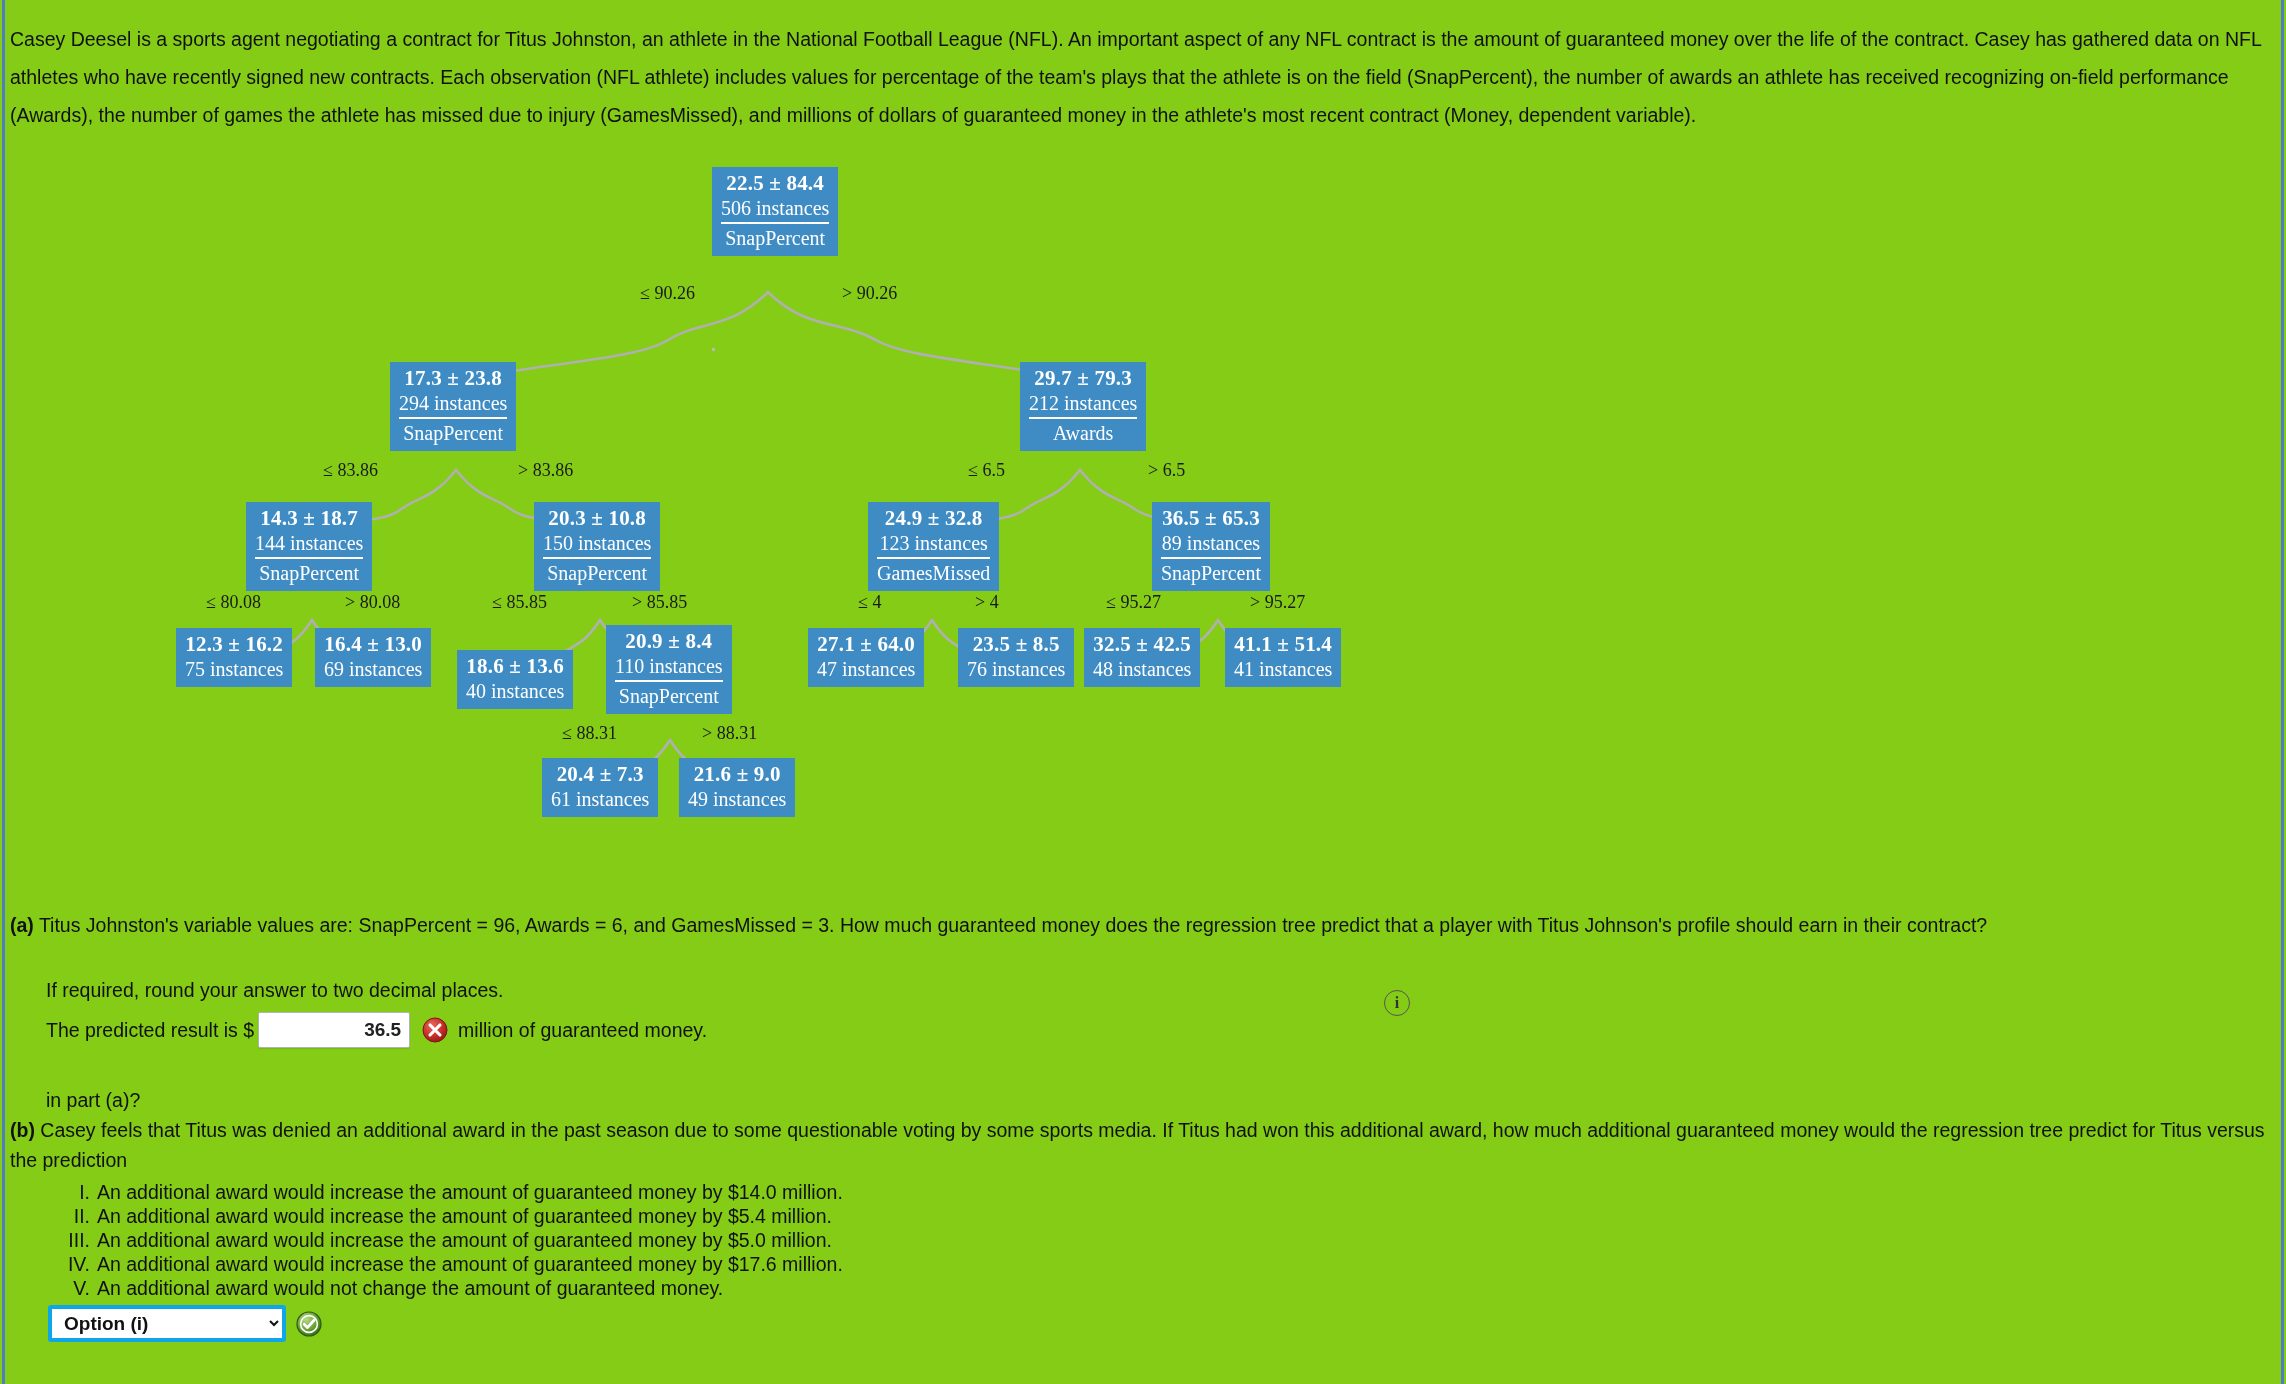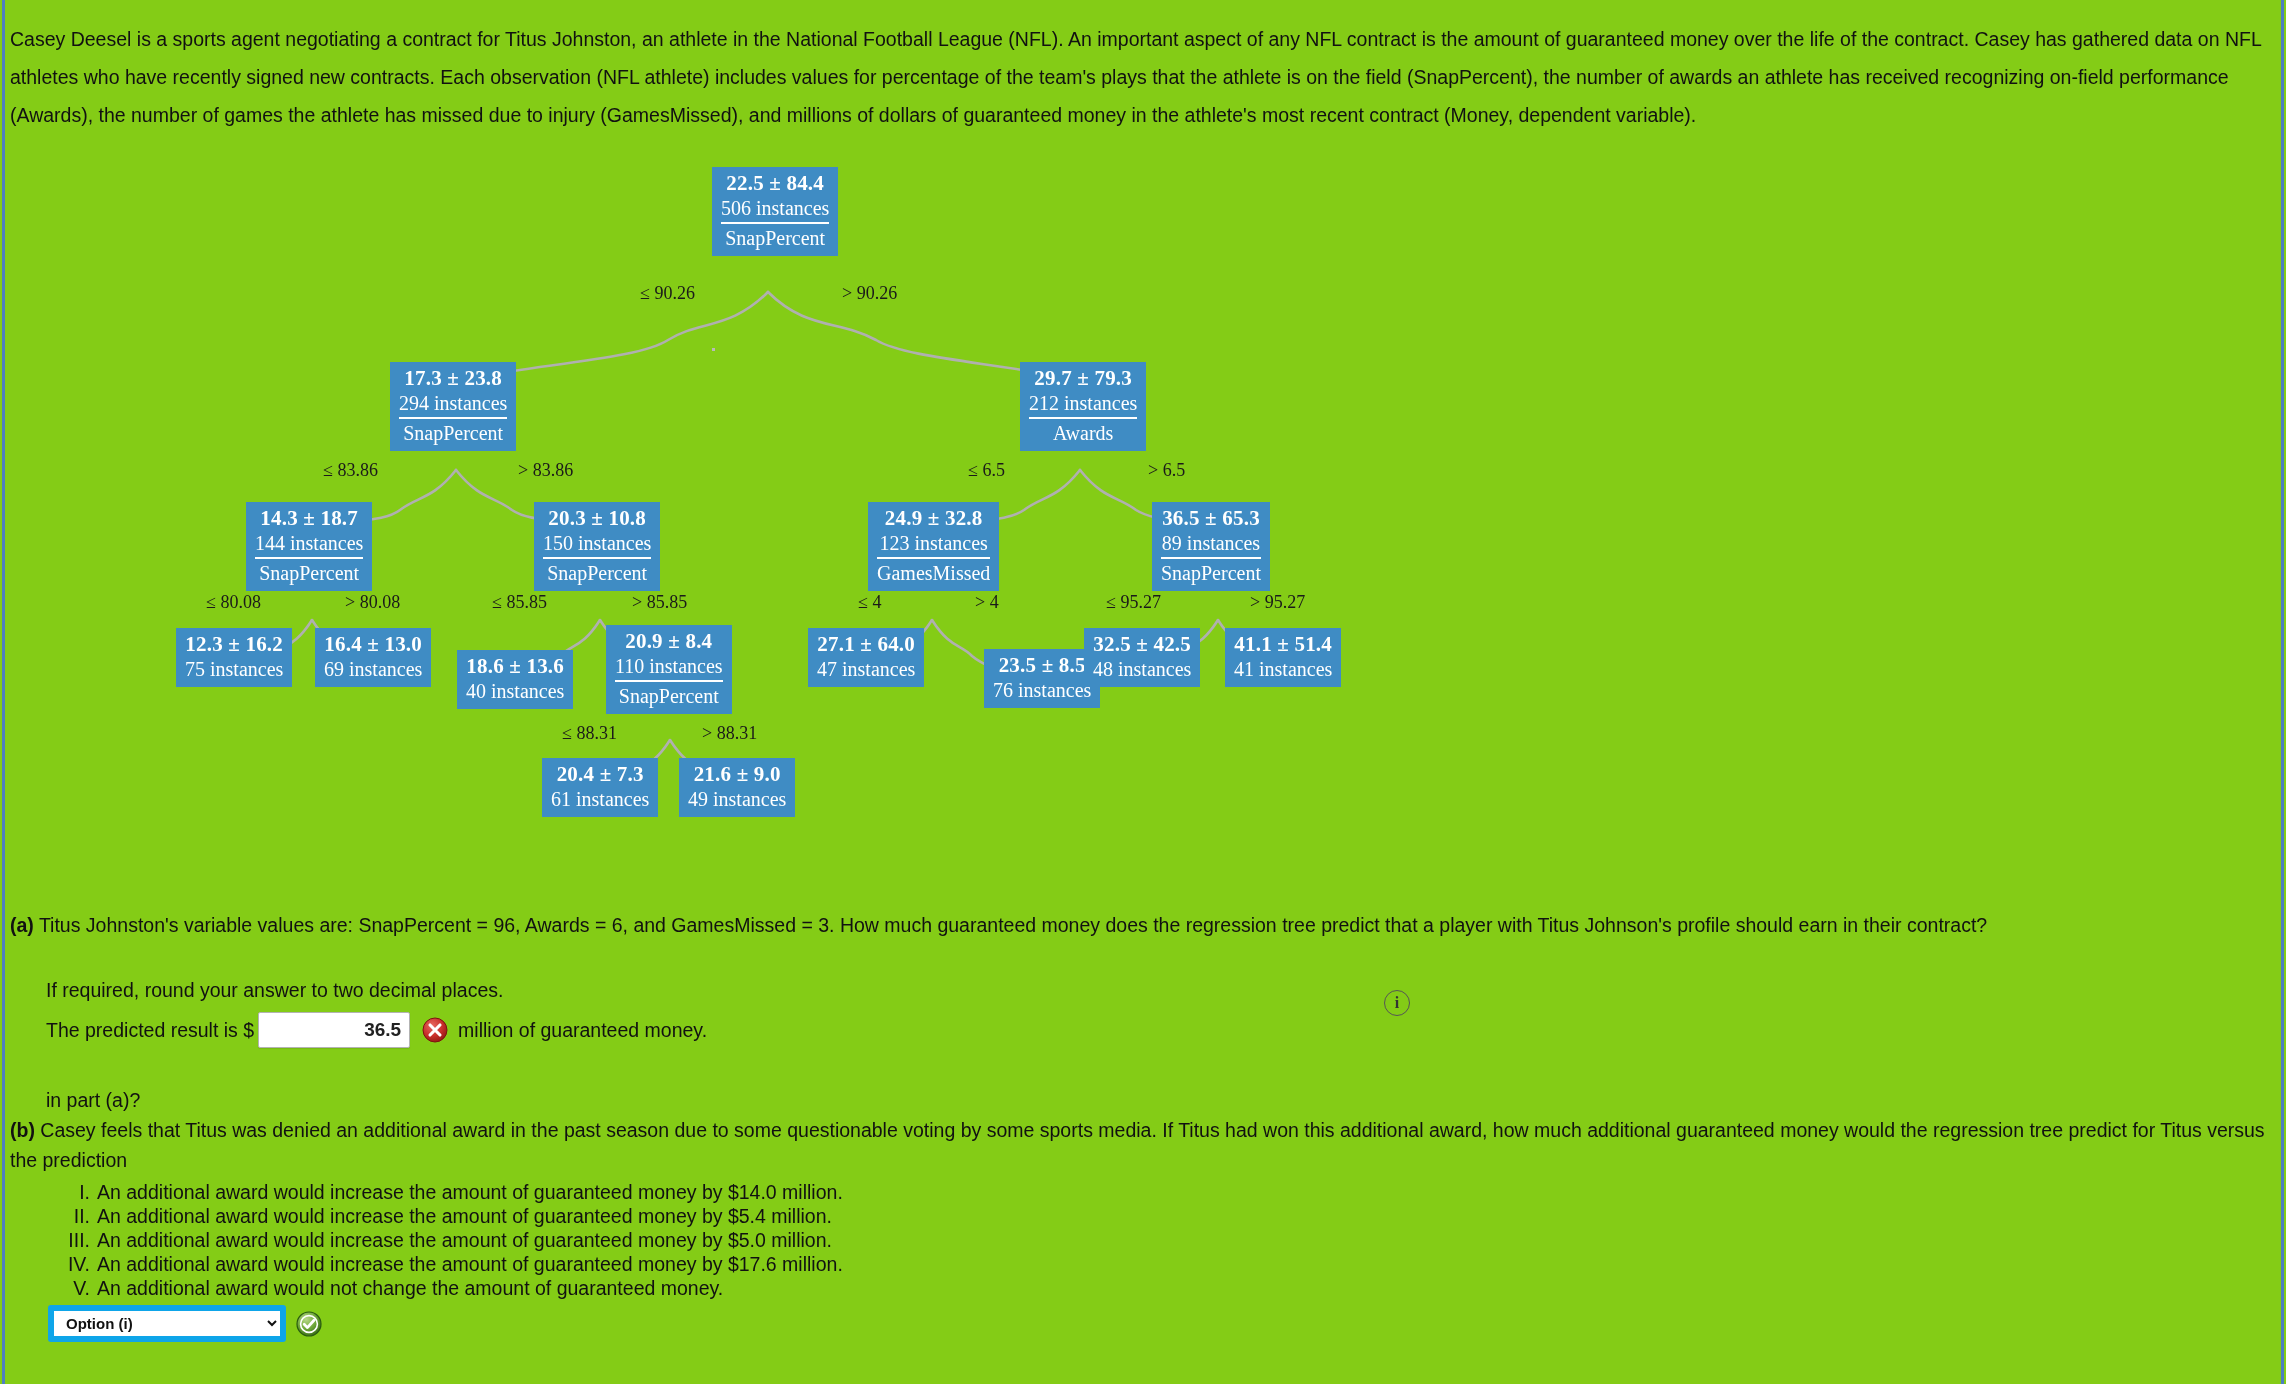--- a/index.html
+++ b/index.html
@@ -158,24 +158,24 @@
   .opt .rn {
     display: inline-block;
     width: 42px;
     text-align: right;
     padding-right: 7px;
   }
   select.opt-select {
     width: 238px;
     height: 37px;
     font-family: "Liberation Sans", sans-serif;
-    font-size: 15px;
+    font-size: 19px;
     font-weight: bold;
     padding-left: 8px;
-    border: 6px solid #0ea5e9;
+    border: 4px solid #0ea5e9;
     border-radius: 3px;
     background: #fff;
     color: #111;
   }
 </style>
 </head>
 <body>
 
 <div id="page">
 
@@ -293,21 +293,21 @@
       <div class="ni">110 instances</div>
       <div class="nsplit">SnapPercent</div>
     </div>
     <div class="edge-label" style="left:562px; top:553px;">≤ 88.31</div>
     <div class="edge-label" style="left:702px; top:553px;">&gt; 88.31</div>
 
     <div class="node" style="left:808px; top:458px;">
       <div class="nv">27.1 ± 64.0</div>
       <div class="ni">47 instances</div>
     </div>
-    <div class="node" style="left:984px; top:458px;margin-top:21px;">
+    <div class="node" style="left:958px; top:458px;">
       <div class="nv">23.5 ± 8.5</div>
       <div class="ni">76 instances</div>
     </div>
     <div class="node" style="left:1084px; top:458px;">
       <div class="nv">32.5 ± 42.5</div>
       <div class="ni">48 instances</div>
     </div>
     <div class="node" style="left:1225px; top:458px;">
       <div class="nv">41.1 ± 51.4</div>
       <div class="ni">41 instances</div>

